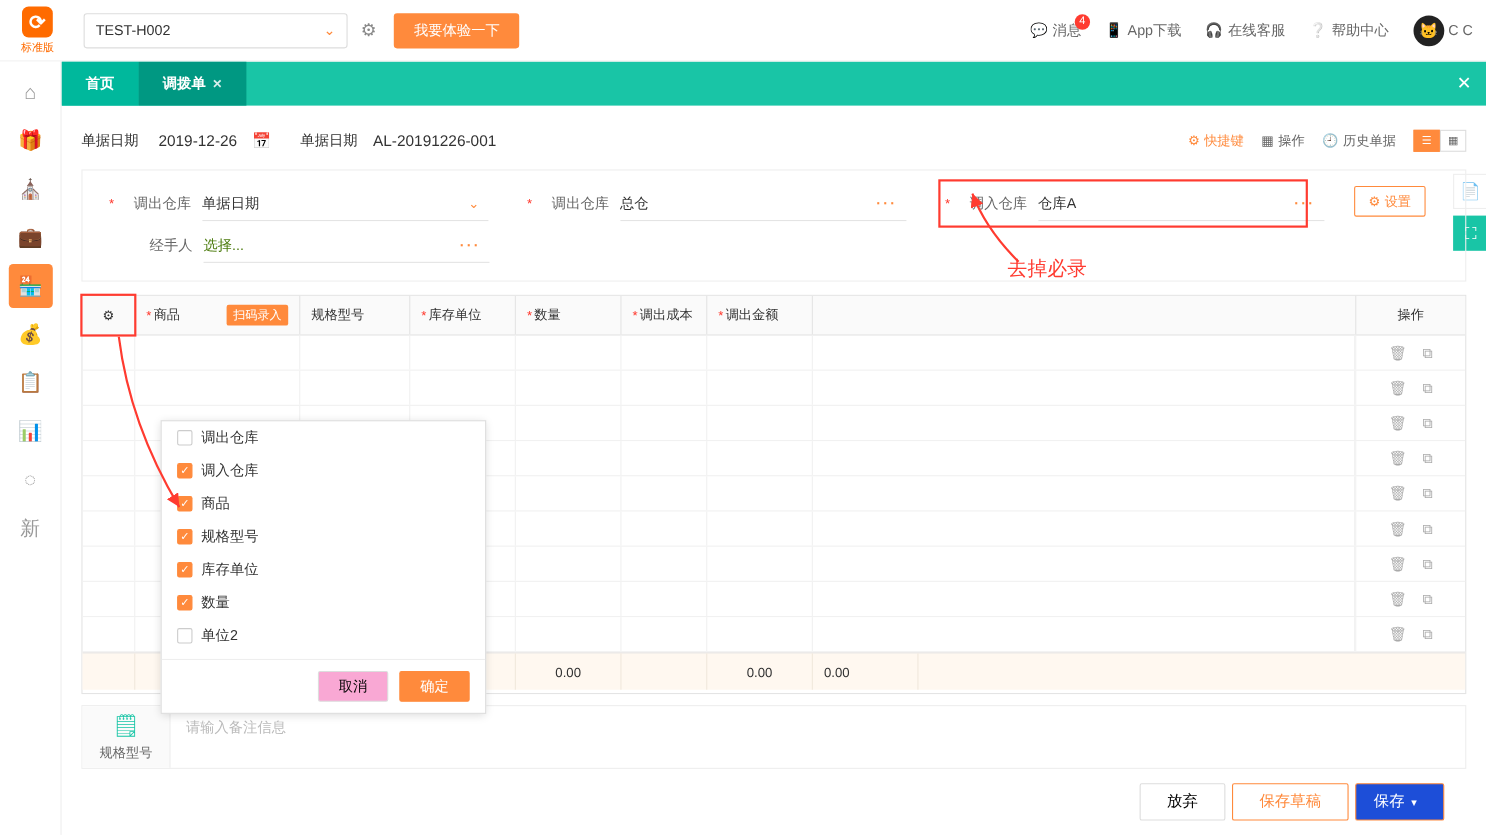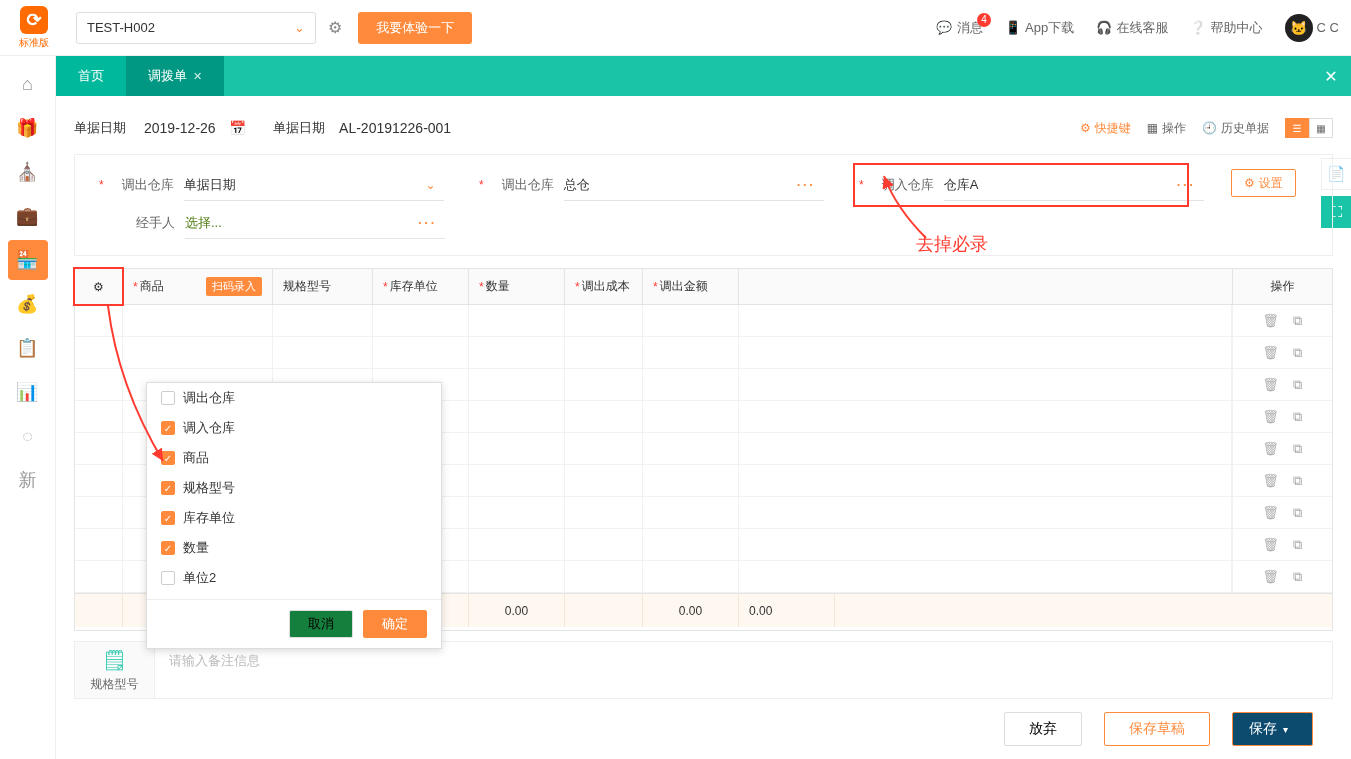--- a/index.html
+++ b/index.html
@@ -23,21 +23,21 @@
 
 
 .sidebar { width: 56px; background: #fff; border-right: 1px solid #eee; display: flex; flex-direction: column; align-items: center; padding-top: 8px; gap: 4px; }
 .side-item { width: 40px; height: 40px; display: flex; align-items: center; justify-content: center; color: #999; font-size: 18px; border-radius: 4px; }
 .side-item.active { background: #ff8a3c; color: #fff; }
 
 .main { flex: 1; display: flex; flex-direction: column; overflow: hidden; position: relative; }
 
 
 .tabrow { height: 40px; background: #19c5a6; display: flex; align-items: stretch; }
-.tab { padding: 0 22px; display: flex; align-items: center; color: #fff; font-size: 13px; gap: 6px; }
+.tab { padding: 0 22px; display: flex; align-items: center; color: #fff; font-size: 13px; gap: 6px; font-weight: bold; }
 .tab.home { background: #00b89c; }
 .tab.active { background: #009882; }
 .tab-close { font-size: 11px; opacity: .85; }
 .tabrow-close { margin-left: auto; width: 40px; display: flex; align-items: center; justify-content: center; color: #fff; font-size: 16px; }
 
 
 .content { flex: 1; padding: 14px 18px 0 18px; display: flex; flex-direction: column; overflow: hidden; position: relative; }
 
 
 .hdr { display: flex; align-items: center; height: 36px; gap: 14px; }
@@ -86,34 +86,34 @@
 
 
 .popup { position: absolute; left: 90px; top: 286px; width: 296px; background: #fff; border: 1px solid #ddd; box-shadow: 0 2px 8px rgba(0,0,0,.15); z-index: 10; }
 .popup-title { padding: 10px 14px 6px 14px; font-size: 12px; color: #333; }
 .popup-title .hint { color: #aaa; }
 .popup-list { max-height: 230px; overflow-y: auto; padding: 0 14px 6px 14px; }
 .popup-item { display: flex; align-items: center; gap: 8px; padding: 6px 0; font-size: 13px; color: #333; }
 .chk { width: 14px; height: 14px; border: 1px solid #ccc; border-radius: 2px; display: inline-flex; align-items: center; justify-content: center; font-size: 10px; color: #fff; }
 .chk.checked { background: #ff8a3c; border-color: #ff8a3c; }
 .popup-btns { display: flex; justify-content: flex-end; gap: 10px; padding: 10px 14px; border-top: 1px solid #eee; }
-.btn { height: 28px; padding: 0 18px; border-radius: 2px; font-size: 13px; border: 1px solid #ddd; background: #15803d; }
+.btn { height: 28px; padding: 0 18px; border-radius: 2px; font-size: 13px; border: 1px solid #ddd; background: #f9a8d4; }
 .btn.primary { background: #ff8a3c; border-color: #ff8a3c; color: #fff; }
 
 
 .remark { margin-top: 10px; border: 1px solid #eee; display: flex; align-items: stretch; height: 58px; }
 .remark-left { width: 80px; background: #fafafa; display: flex; flex-direction: column; align-items: center; justify-content: center; gap: 4px; border-right: 1px solid #eee; color: #666; font-size: 12px; }
 .remark-icon { color: #19c5a6; font-size: 20px; }
 .remark-input { flex: 1; padding: 10px 14px; color: #bbb; font-size: 13px; }
 
 
-.bottombar { height: 60px; display: flex; align-items: center; justify-content: flex-end; gap: 22px; padding: 0 20px; }
+.bottombar { height: 60px; display: flex; align-items: center; justify-content: flex-end; gap: 6px; padding: 0 20px; }
 .bbtn { height: 34px; padding: 0 24px; border-radius: 2px; font-size: 14px; border: 1px solid #ddd; background: #fff; }
 .bbtn.outline { border-color: #ff8a3c; color: #ff8a3c; }
-.bbtn.primary { background: #0c4a6e; border-color: #ff8a3c; color: #fff; padding-left: 16px; }
+.bbtn.primary { background: #1d4ed8; border-color: #ff8a3c; color: #fff; padding-left: 16px; }
 .bbtn .caret { margin-left: 6px; font-size: 10px; }
 
 
 .float-right { position: absolute; right: 0; top: 0; display: flex; flex-direction: column; }
 .float-btn { width: 32px; height: 32px; display: flex; align-items: center; justify-content: center; font-size: 15px; }
 .float-btn.doc { background: #fff; border: 1px solid #eee; color: #999; }
 .float-btn.expand { background: #19c5a6; color: #fff; margin-top: 6px; }
 
 
 .popup-list::-webkit-scrollbar { width: 8px; }

